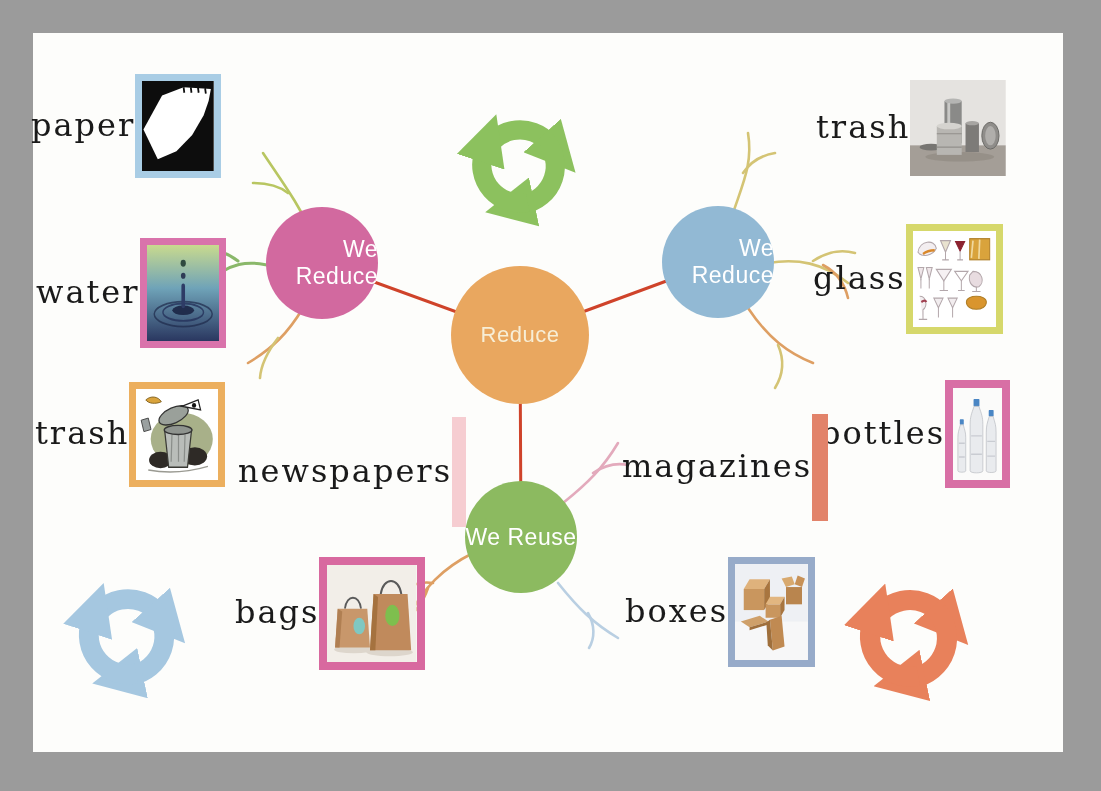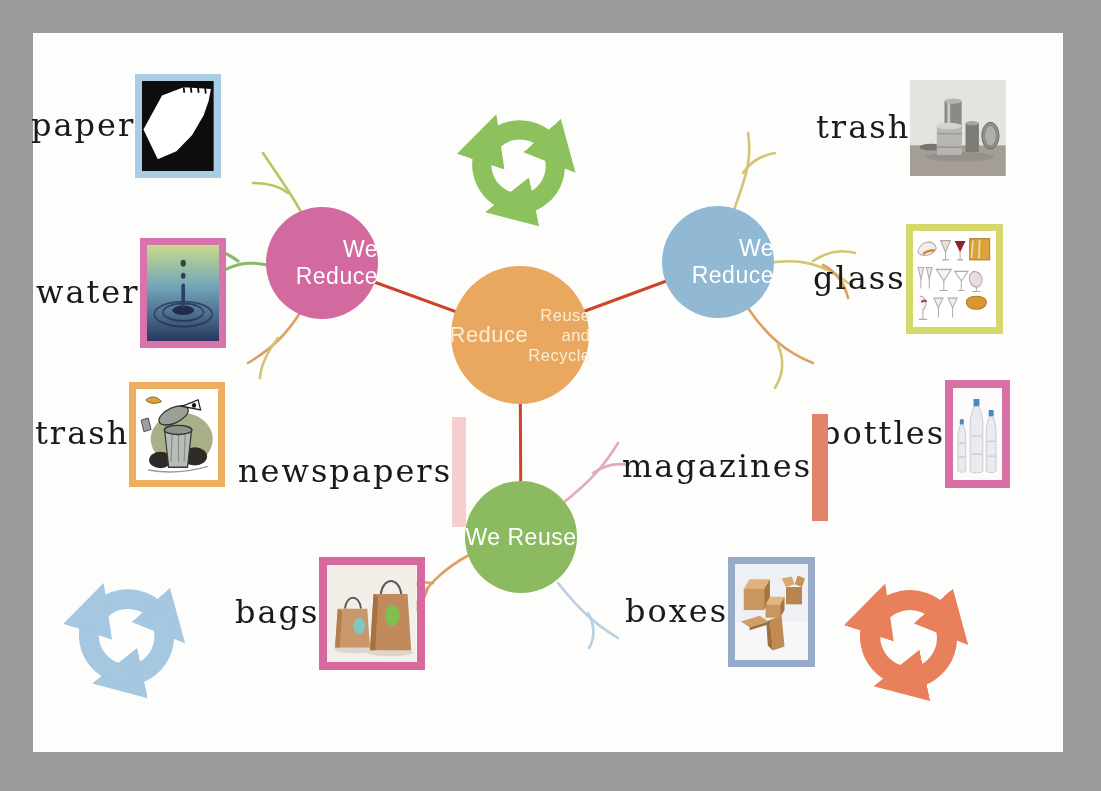--- a/index.html
+++ b/index.html
@@ -117,21 +117,20 @@
         <path class="head" d="M0,0 L2.6,1.3 L0,2.6 Z"></path>
           </marker>
         </defs>
       <path d="M26,48 A26,26 0 0 1 70,39" marker-end="url(#aho)"></path>
       <path d="M26,48 A26,26 0 0 1 70,39" transform="rotate(120 50 55)" marker-end="url(#aho)"></path>
       <path d="M26,48 A26,26 0 0 1 70,39" transform="rotate(240 50 55)" marker-end="url(#aho)"></path>
     </svg>
 
     <div class="node node-center">
       <div class="l1">Reduce</div>
-      <div class="l2">Reuse and Recycle</div>
     </div>
     <div class="node node-reduce">
       <span>We Reduce</span>
     </div>
     <div class="node node-recycle">
       <span>We Reduce</span>
     </div>
     <div class="node node-reuse">
       <span>We Reuse</span>
     </div>

